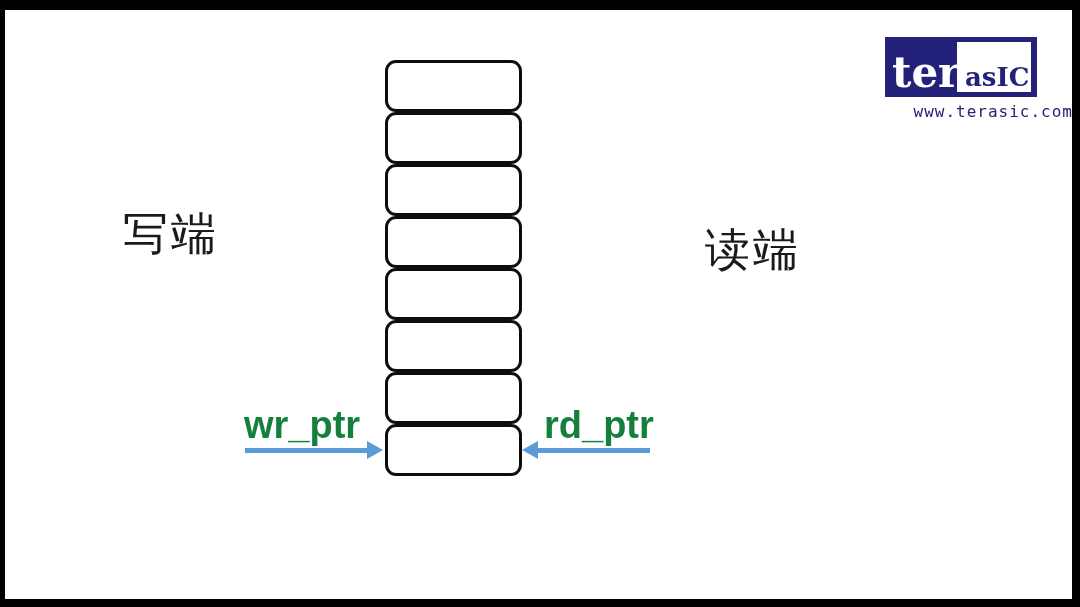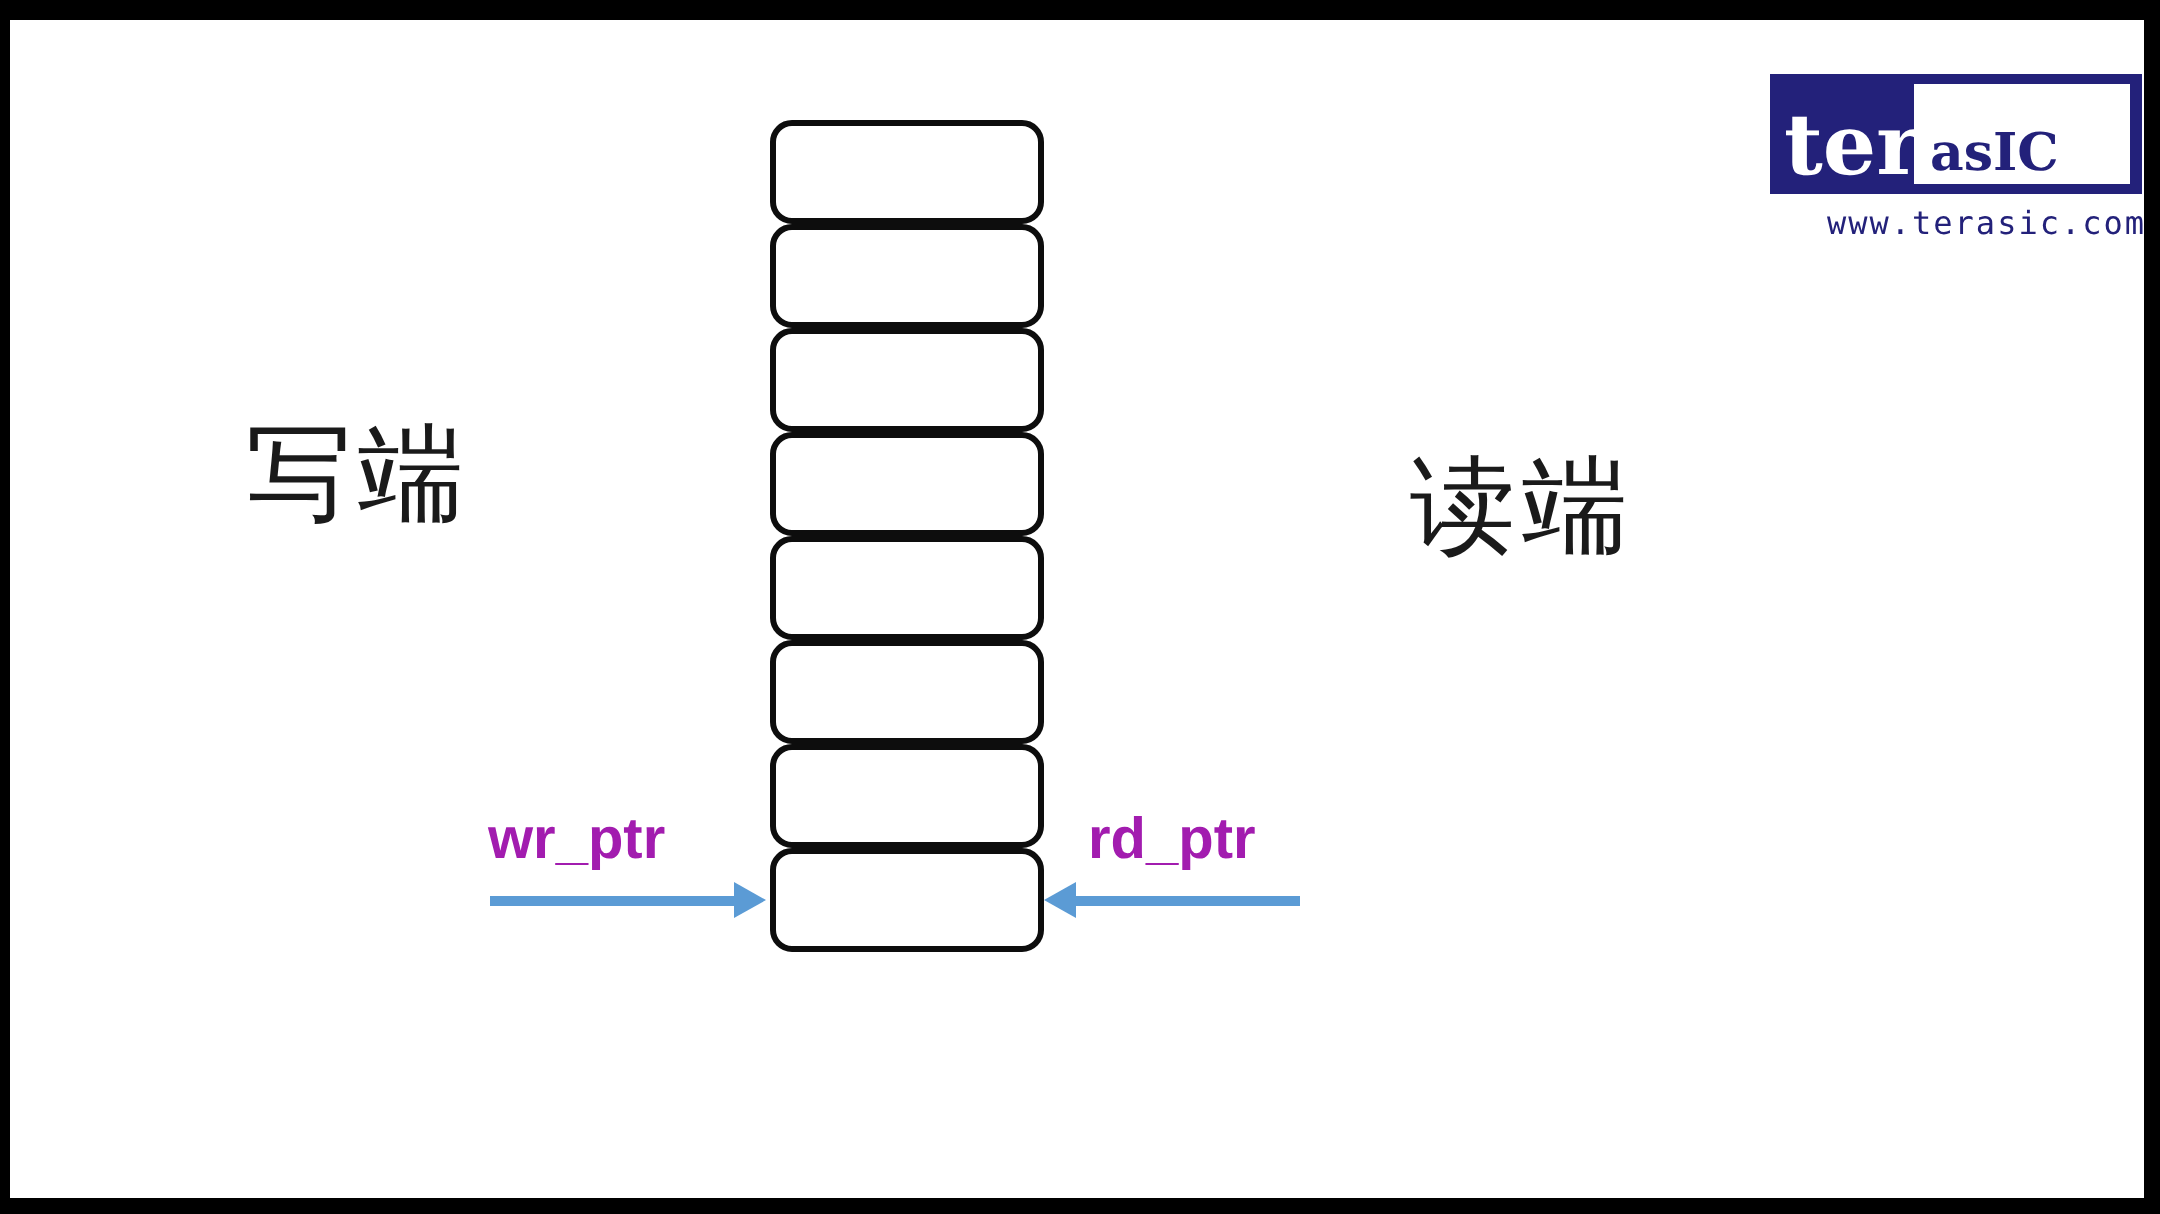--- a/index.html
+++ b/index.html
@@ -37,35 +37,35 @@
     width: 137px;
     height: 52px;
     background: #ffffff;
     border: 3.5px solid #0d0d0d;
     border-radius: 11px;
   }
   
   .side-label {
     position: absolute;
     font-family: "DejaVu Serif", "Liberation Serif", serif;
-    font-size: 53px;
+    font-size: 45px;
     letter-spacing: 3px;
     color: #1a1a1a;
     line-height: 1;
     white-space: nowrap;
   }
   .side-label.left  { left: 118px; top: 201px; }
   .side-label.right { left: 700px; top: 201px; margin-top: 16px; }
   
   .ptr-label {
     position: absolute;
     font-family: "Liberation Sans", sans-serif;
     font-weight: bold;
-    font-size: 29px;
-    color: #a21caf;
+    font-size: 38px;
+    color: #15803d;
     line-height: 1;
     white-space: nowrap;
   }
   .ptr-label.wr { left: 239px; top: 396px; }
   .ptr-label.rd { left: 539px; top: 396px; }
   
   .arrow {
     position: absolute;
     height: 18px;
     top: 431px;
@@ -96,21 +96,21 @@
     left: 0;
     border-top: 9px solid transparent;
     border-bottom: 9px solid transparent;
     border-right: 16px solid var(--arrow-color, #5b9bd5);
   }
   
   .logo {
     position: absolute;
     left: 880px;
     top: 27px;
-    width: 186px;
+    width: 152px;
     height: 60px;
     background: var(--brand-color, #23217a);
   }
   .logo .white-box {
     position: absolute;
     left: 72px;
     top: 5px;
     right: 6px;
     bottom: 5px;
     background: #ffffff;

